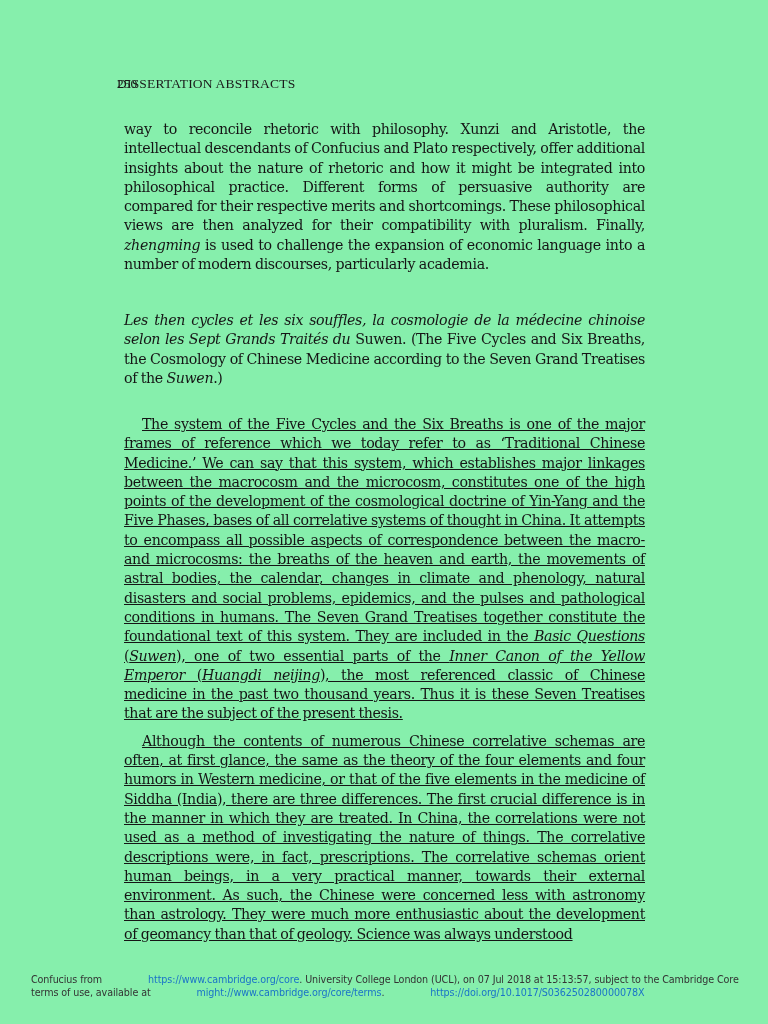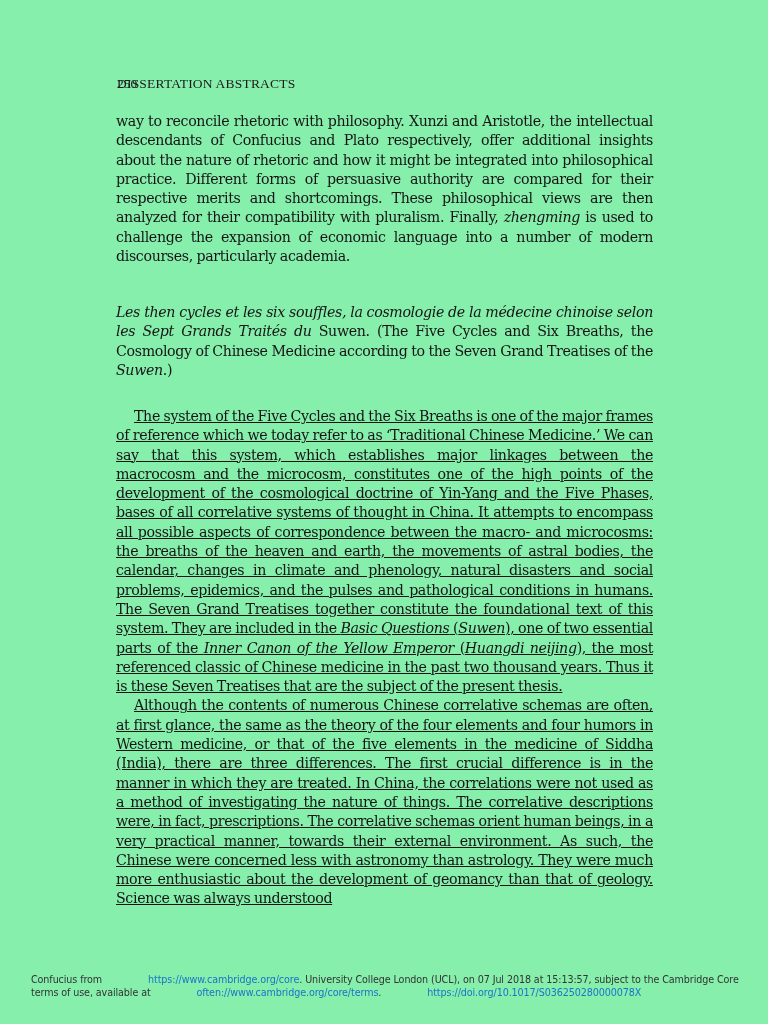--- a/index.html
+++ b/index.html
@@ -49,21 +49,21 @@
       width: 537px;
       font-family: "DejaVu Serif", "Liberation Serif", serif;
       font-size: 14.2px;
       line-height: 19.3px;
       text-align: justify;
       color: #151515;
       letter-spacing: -0.35px;
       word-spacing: -0.6px;
     }
     .body-text p {
-      margin: 0;
+      margin: 8px;
     }
     .indent {
       text-indent: 18px;
     }
     .block-1 { top: 112px; }
     .block-2 { top: 303px; }
     .block-3 { top: 407px; text-decoration: underline; }
     em { font-style: italic; }
     .footer {
       position: absolute;
@@ -99,16 +99,16 @@
   <div class="body-text block-2">
     <p><em>Les then cycles et les six souffles, la cosmologie de la médecine chinoise selon les Sept Grands Traités du</em><span> Suwen. (The Five Cycles and Six Breaths, the Cosmology of Chinese Medicine according to the Seven Grand Treatises of the </span><em>Suwen</em><span>.)</span></p>
   </div>
 
   <div class="body-text block-3">
     <p class="indent"><span>The system of the Five Cycles and the Six Breaths is one of the major frames of reference which we today refer to as ‘Traditional Chinese Medicine.’ We can say that this system, which establishes major linkages between the macrocosm and the microcosm, constitutes one of the high points of the development of the cosmological doctrine of Yin-Yang and the Five Phases, bases of all correlative systems of thought in China. It attempts to encompass all possible aspects of correspondence between the macro- and microcosms: the breaths of the heaven and earth, the movements of astral bodies, the calendar, changes in climate and phenology, natural disasters and social problems, epidemics, and the pulses and pathological conditions in humans. The Seven Grand Treatises together constitute the foundational text of this system. They are included in the </span><em>Basic Questions</em><span> (</span><em>Suwen</em><span>), one of two essential parts of the </span><em>Inner Canon of the Yellow Emperor</em><span> (</span><em>Huangdi neijing</em><span>), the most referenced classic of Chinese medicine in the past two thousand years. Thus it is these Seven Treatises that are the subject of the present thesis.</span></p>
     <p class="indent">Although the contents of numerous Chinese correlative schemas are often, at first glance, the same as the theory of the four elements and four humors in Western medicine, or that of the five elements in the medicine of Siddha (India), there are three differences. The first crucial difference is in the manner in which they are treated. In China, the correlations were not used as a method of investigating the nature of things. The correlative descriptions were, in fact, prescriptions. The correlative schemas orient human beings, in a very practical manner, towards their external environment. As such, the Chinese were concerned less with astronomy than astrology. They were much more enthusiastic about the development of geomancy than that of geology. Science was always understood</p>
   </div>
 
   <div class="footer">
-    <span>Confucius from </span><a>https://www.cambridge.org/core</a><span>. University College London (UCL), on 07 Jul 2018 at 15:13:57, subject to the Cambridge Core terms of use, available at </span><a>often://www.cambridge.org/core/terms</a><span>. </span><a>https://doi.org/10.1017/S036250280000078X</a>
+    <span>Confucius from </span><a>https://www.cambridge.org/core</a><span>. University College London (UCL), on 07 Jul 2018 at 15:13:57, subject to the Cambridge Core terms of use, available at </span><a>might://www.cambridge.org/core/terms</a><span>. </span><a>https://doi.org/10.1017/S036250280000078X</a>
   </div>
 
 </div>
 
 </body></html>

